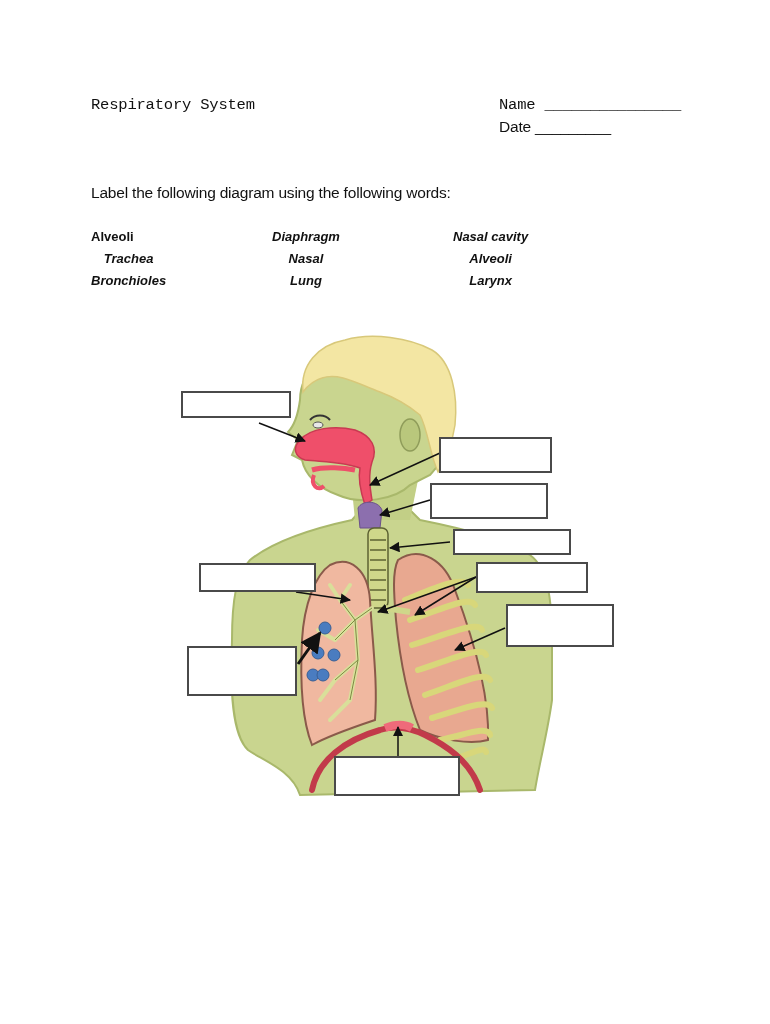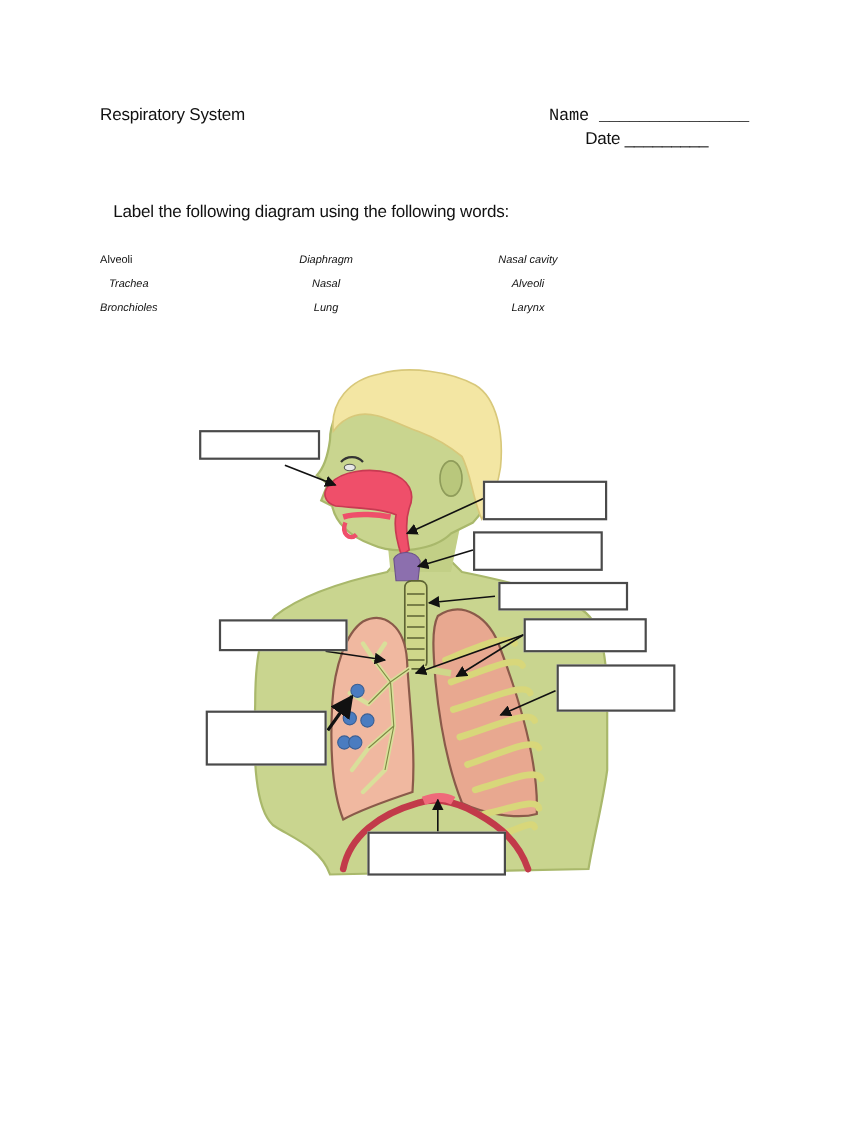--- a/index.html
+++ b/index.html
@@ -1,25 +1,25 @@
 <!DOCTYPE html>
 <html><head>
 <meta charset="utf-8">
 <style>
   html, body { margin: 0; padding: 0; background: #ffffff; }
   body { width: 770px; height: 1024px; position: relative; overflow: hidden;
          font-family: "Liberation Sans", "DejaVu Sans", sans-serif; color: #111; }
   .txt { position: absolute; font-size: 15.5px; line-height: 22px; white-space: nowrap; letter-spacing: -0.2px; }
   .it { font-style: italic; text-align: center; }
-  #title { left: 91px; top: 94px; }
+  #title { left: 91px; top: 94px; font-family: Liberation Mono, monospace; }
   #name-line { left: 499px; top: 94px; font-family: Liberation Mono, monospace; }
-  #date-line { left: 499px; top: 116px; margin-left: 33px; }
-  #instructions { left: 91px; top: 182px; margin-left: 12px; }
+  #date-line { left: 499px; top: 116px; }
+  #instructions { left: 91px; top: 182px; }
   .word-col { position: absolute; top: 226px; }
-  .word-col div { font-size: 10px; line-height: 22px; white-space: nowrap; }
+  .word-col div { font-size: 13px; line-height: 22px; white-space: nowrap; font-weight: bold; }
   #col-1 { left: 91px; }
   #col-2 { left: 272px; }
   #col-3 { left: 453px; }
   #diagram { position: absolute; left: 0; top: 0; width: 770px; height: 1024px; }
   .label-box { position: absolute; background: #fff; border: 2px solid #4a4a4a; box-sizing: border-box; }
 </style>
 </head>
 <body>
 
 <div>

